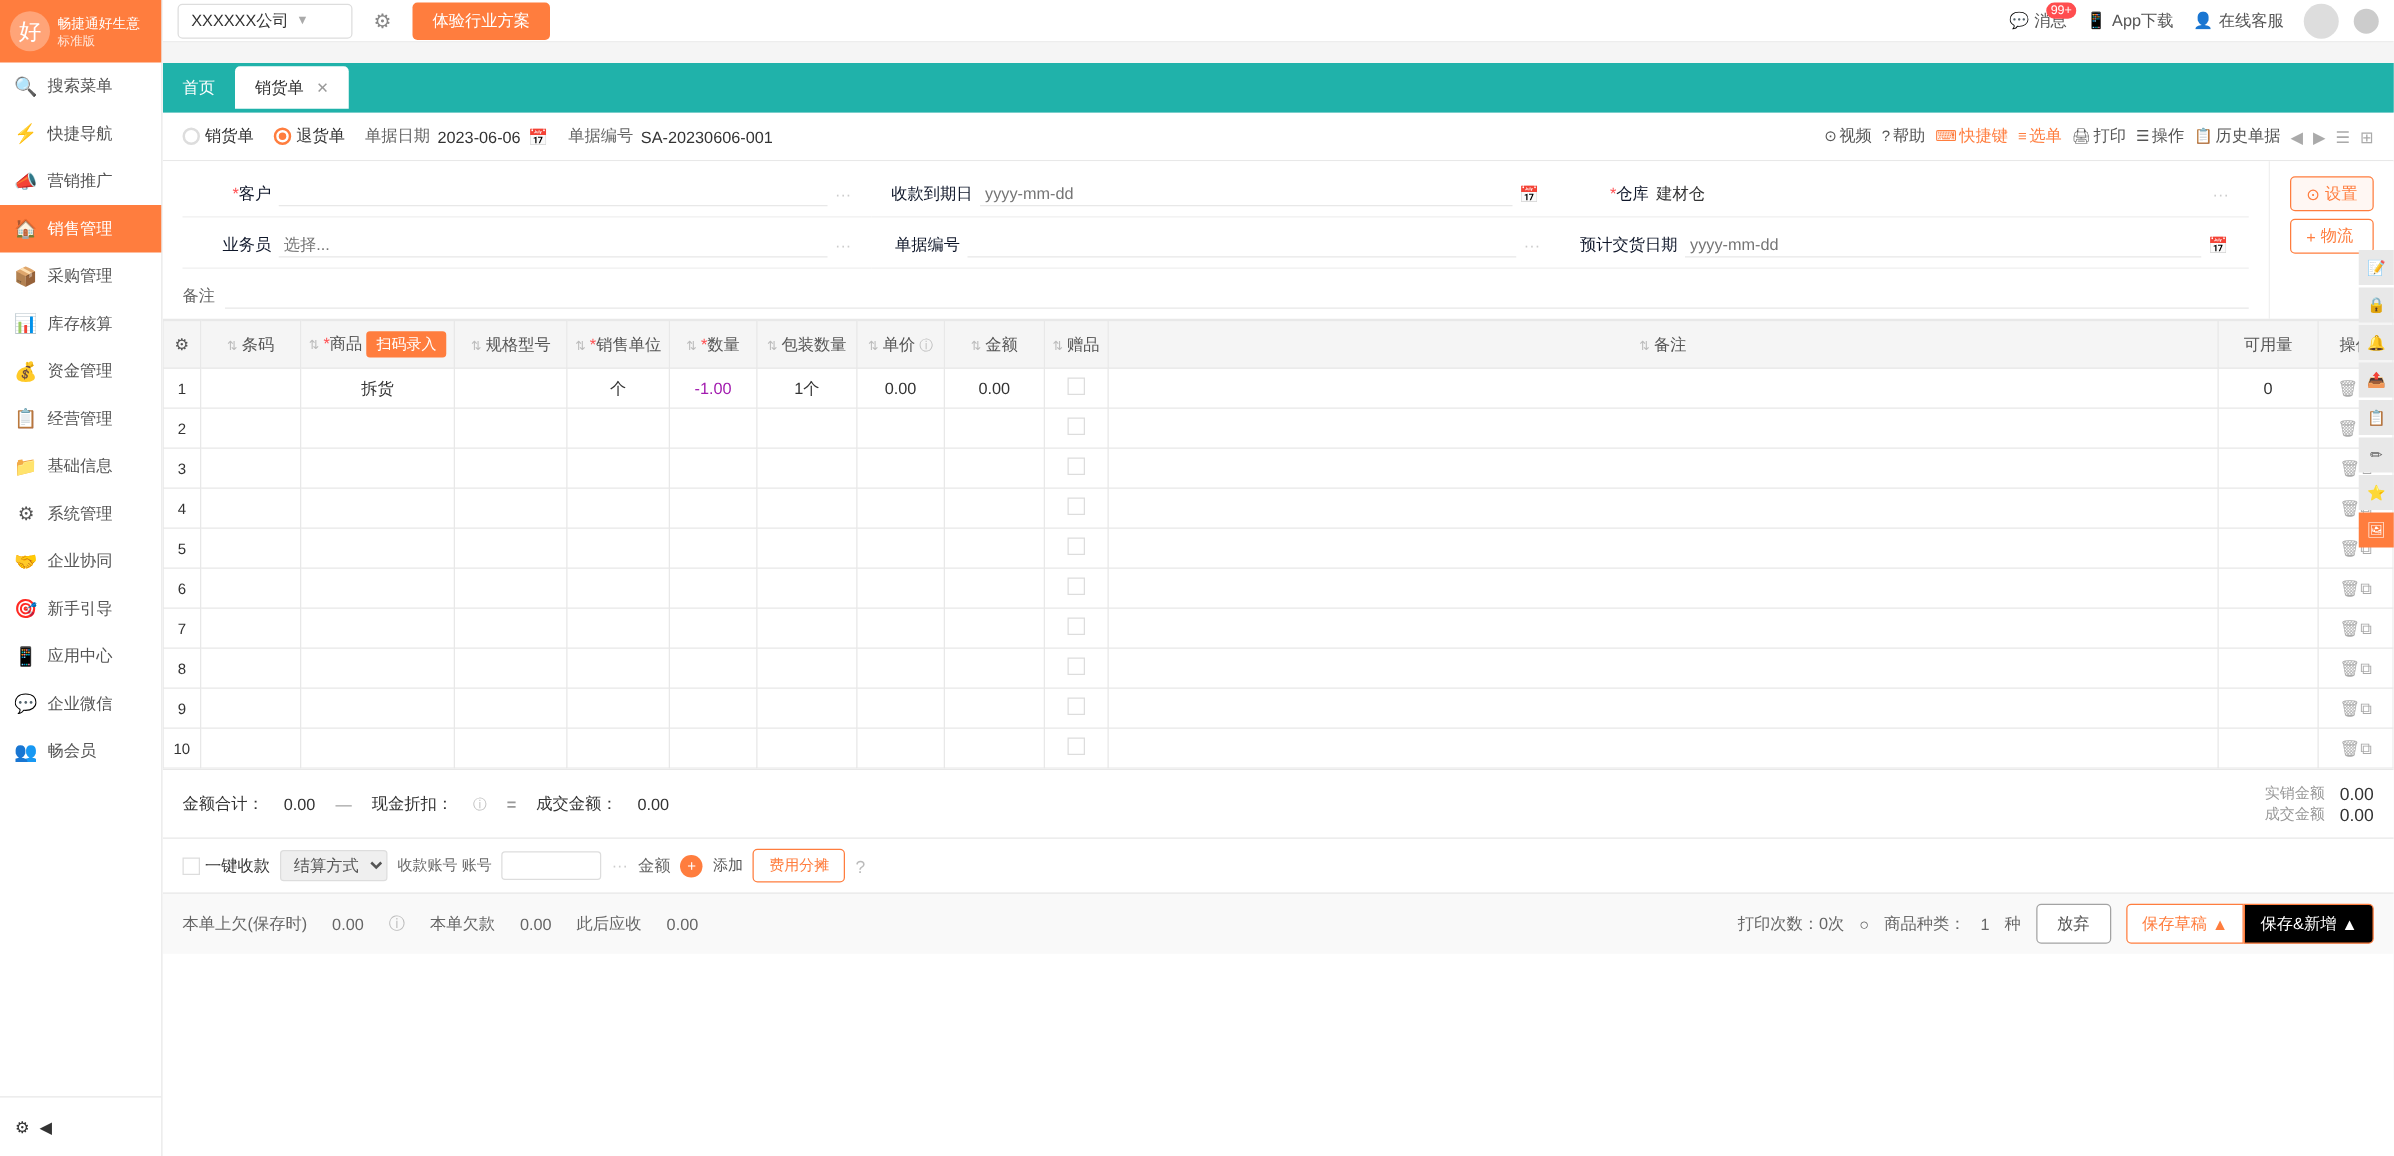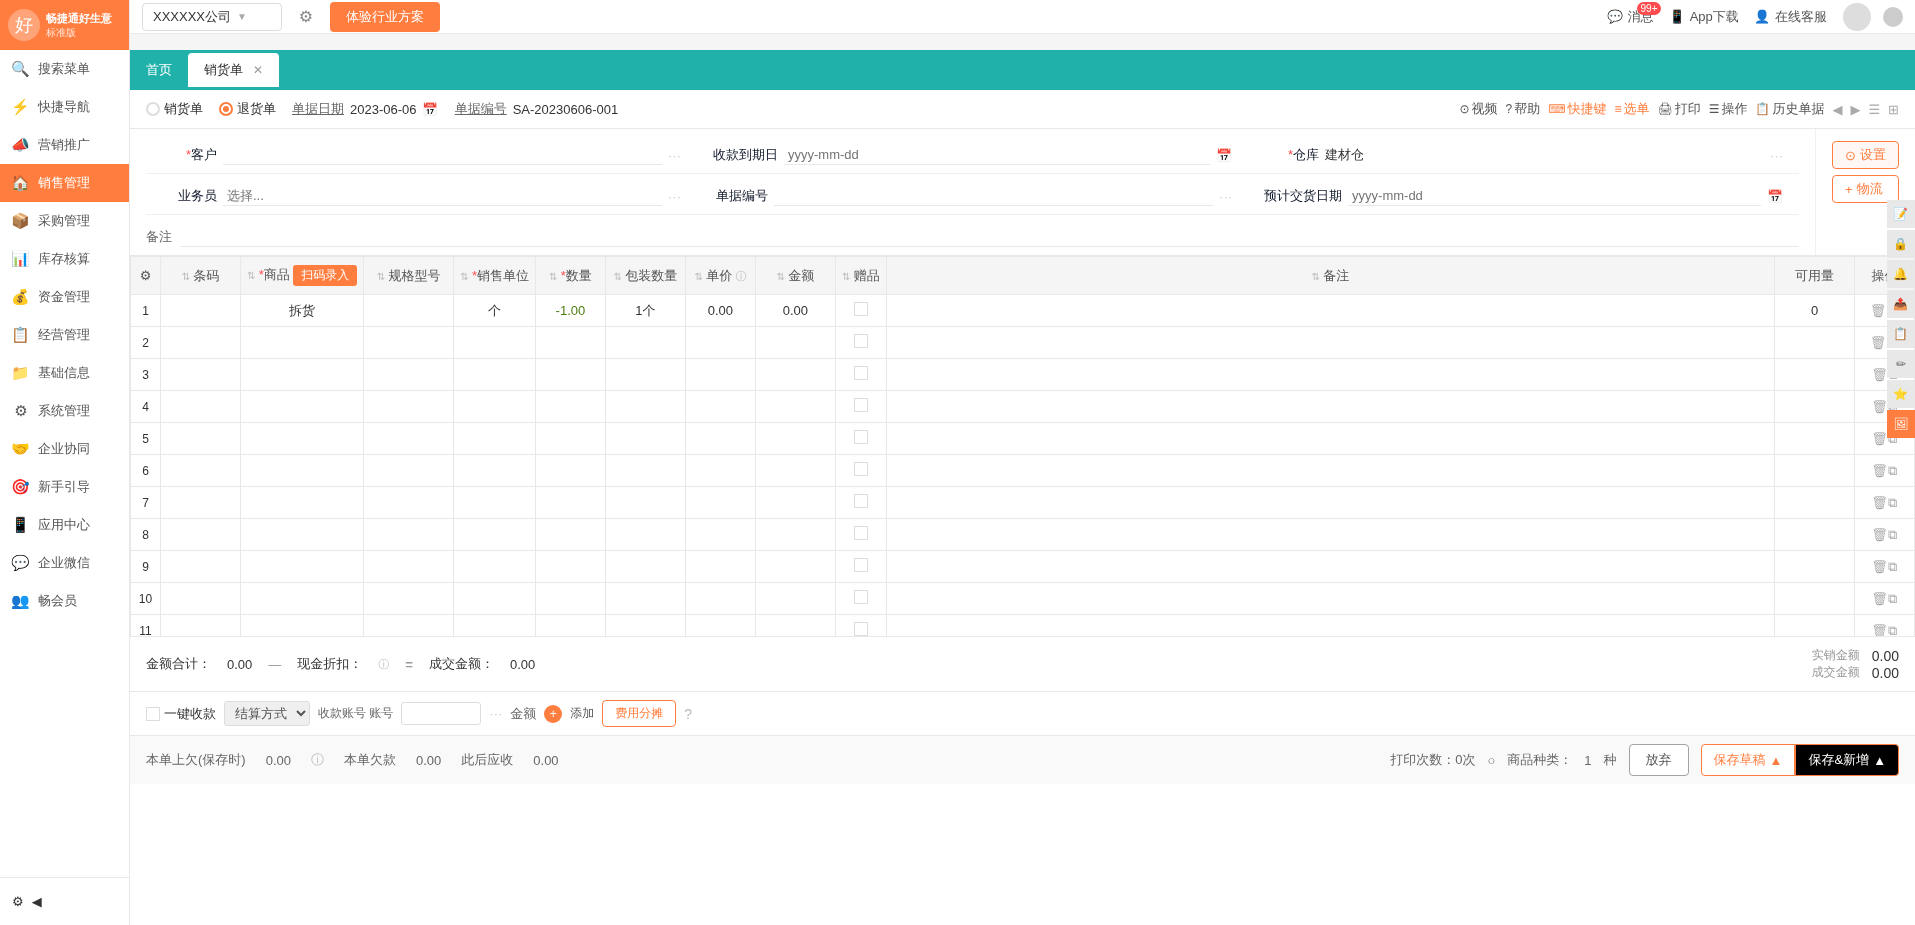--- a/index.html
+++ b/index.html
@@ -35,32 +35,32 @@
     .content-area { background: #fff; margin: 0; padding: 0; min-height: 100%; }
 
     
     .form-header { padding: 10px 16px; border-bottom: 1px solid #e8e8e8; display: flex; align-items: center; gap: 16px; background: #fff; }
     .radio-group { display: flex; gap: 16px; align-items: center; }
     .radio-item { display: flex; align-items: center; gap: 4px; cursor: pointer; }
     .radio-dot { width: 14px; height: 14px; border-radius: 50%; border: 2px solid #ddd; display: inline-flex; align-items: center; justify-content: center; }
     .radio-dot.active { border-color: #ff7d3e; }
     .radio-dot.active::after { content: ''; width: 6px; height: 6px; border-radius: 50%; background: #ff7d3e; }
     .date-field { display: flex; align-items: center; gap: 6px; }
-    .date-label { color: #666; text-decoration: underline; }
+    .date-label { color: #666; }
     .date-value { color: #333; font-weight: 500; }
     .form-actions { margin-left: auto; display: flex; gap: 8px; align-items: center; }
     .action-btn-orange { background: #fff; border: 1px solid #ff7d3e; color: #ff7d3e; border-radius: 4px; padding: 4px 12px; cursor: pointer; font-size: 12px; display: flex; align-items: center; gap: 4px; }
     .action-btn-orange-filled { background: #fff7f3; border: 1px solid #ff7d3e; color: #ff7d3e; }
 
     
     .data-table { width: 100%; border-collapse: collapse; }
     .data-table th { background: #f5f5f5; border: 1px solid #e8e8e8; padding: 8px 6px; text-align: center; font-weight: normal; color: #555; white-space: nowrap; font-size: 12px; }
     .data-table td { border: 1px solid #e8e8e8; padding: 6px; text-align: center; color: #333; font-size: 12px; min-height: 32px; height: 32px; }
     .row-num { color: #999; width: 30px; }
-    .text-red { color: #4d7c0f; }
+    .text-red { color: #a21caf; }
     .scan-btn { background: #ff7d3e; color: #fff; border: none; border-radius: 3px; padding: 2px 8px; cursor: pointer; font-size: 12px; }
 
     
     .bottom-summary { padding: 10px 16px; background: #fff; border-top: 1px solid #e8e8e8; display: flex; align-items: center; gap: 16px; }
 
     
     .footer-bar { padding: 8px 16px; background: #fff; border-top: 1px solid #e8e8e8; display: flex; align-items: center; gap: 8px; }
     .checkbox-item { display: flex; align-items: center; gap: 4px; }
 
     
@@ -100,21 +100,21 @@
     .form-cell-label.req::before { content: '*'; color: #ff4d4f; }
     .form-cell-dots { color: #ccc; cursor: pointer; }
   </style>
 </head>
 <body>
 
 <div class="sidebar">
   <div class="sidebar-logo">
     <div style="width:32px;height:32px;background:rgba(255,255,255,0.3);border-radius:50%;display:flex;align-items:center;justify-content:center;font-size:18px;">好</div>
     <div>
-      <div style="font-size:11px;font-weight:bold;">畅捷通好生意</div>
+      <div style="font-size:11px;font-weight:normal;">畅捷通好生意</div>
       <div style="font-size:10px;opacity:0.8;">标准版</div>
     </div>
   </div>
 
   <div class="sidebar-item">
     <span class="icon">🔍</span>
     <span>搜索菜单</span>
   </div>
   <div class="sidebar-item">
     <span class="icon">⚡</span>
@@ -528,35 +528,20 @@
                 <td></td>
                 <td></td>
                 <td></td>
                 <td></td>
                 <td></td>
               <td><span class="icon-checkbox"></span></td>
               <td></td>
                 <td></td>
               <td style="white-space:nowrap;"><span style="cursor:pointer;color:#aaa;">🗑</span><span style="cursor:pointer;color:#aaa;">⧉</span></td>
             </tr>
-            <tr>
-              <td class="row-num">11</td>
-              <td></td>
-                <td></td>
-                <td></td>
-                <td></td>
-                <td></td>
-                <td></td>
-                <td></td>
-                <td></td>
-              <td><span class="icon-checkbox"></span></td>
-              <td></td>
-                <td></td>
-              <td style="white-space:nowrap;"><span style="cursor:pointer;color:#aaa;">🗑</span><span style="cursor:pointer;color:#aaa;">⧉</span></td>
-            </tr>
 
           </tbody>
         </table>
       </div>
     </div>
 
     <div class="bottom-summary">
       <span>金额合计：</span>
       <span style="font-weight:500;">0.00</span>
       <span style="color:#999;">—</span>

